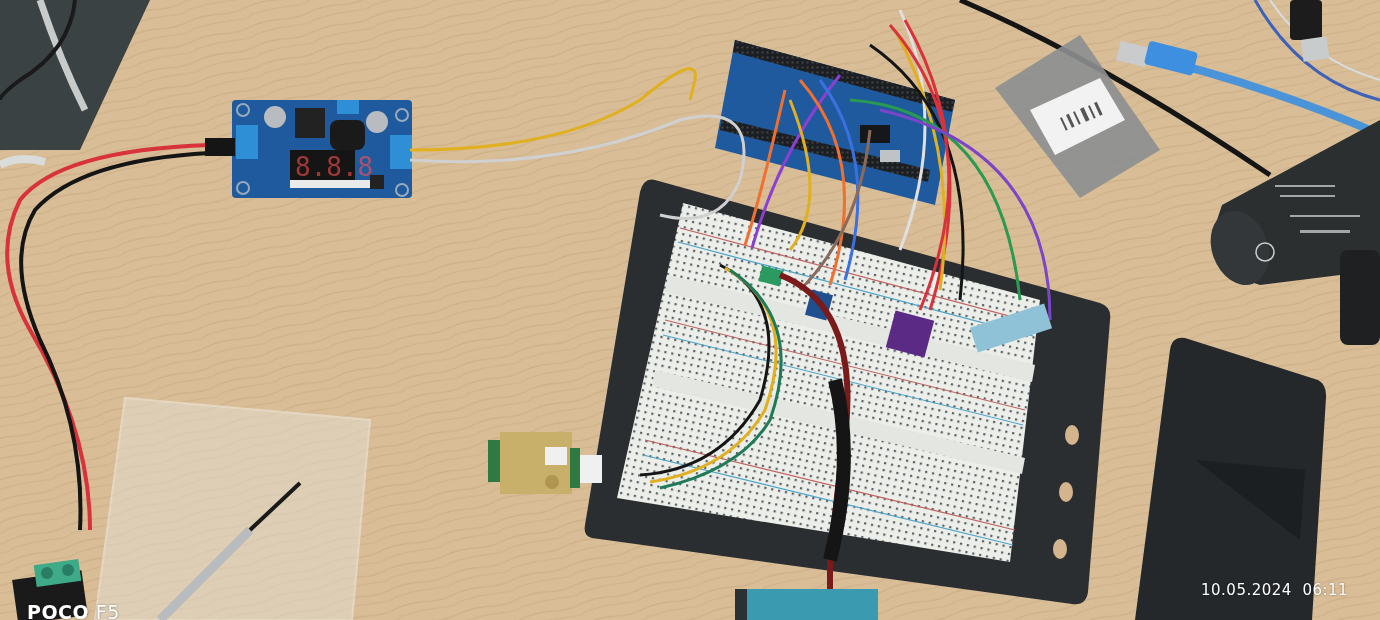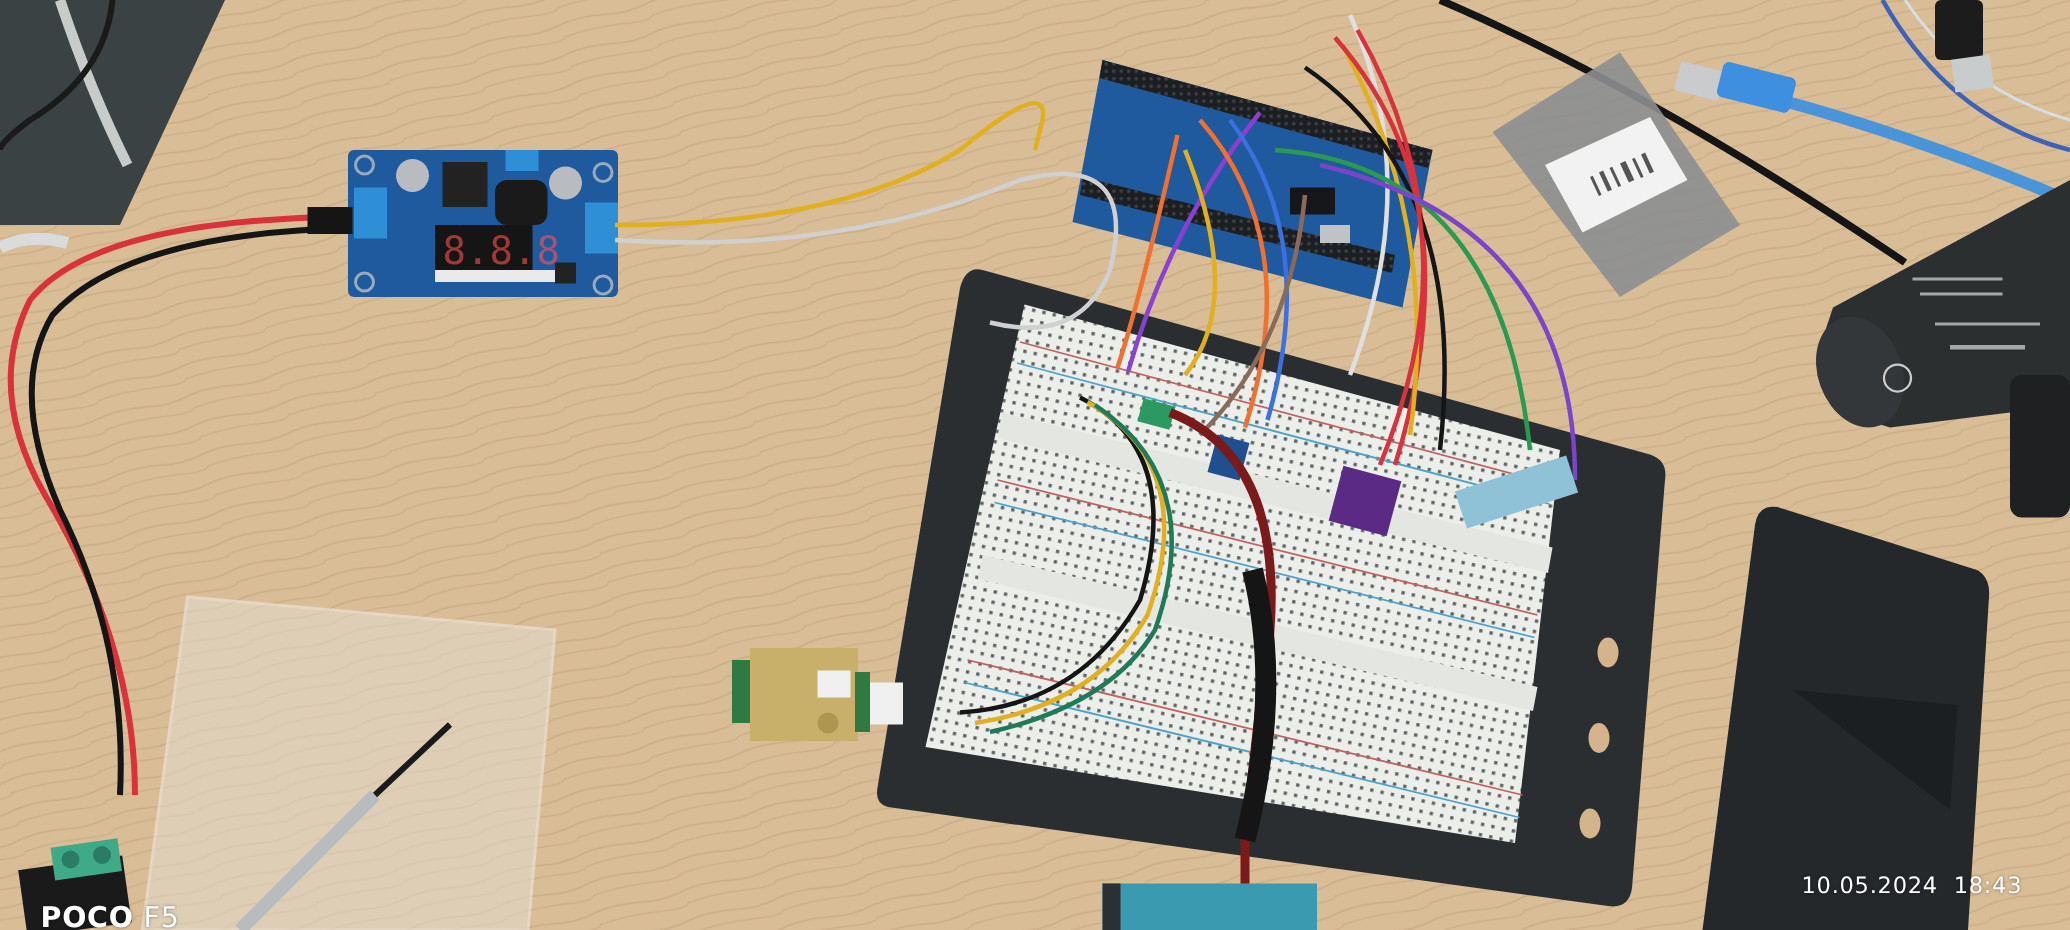--- a/index.html
+++ b/index.html
@@ -202,14 +202,14 @@
     <rect x="735" y="589" width="12" height="31" fill="#2a3033"></rect>
   </g>
 </svg>
 
 <div class="watermark" id="wm-brand">
   <span class="bold">POCO</span>
   <span class="light">F5</span>
 </div>
 <div class="watermark" id="wm-date">
   <span>10.05.2024</span>&nbsp;
-  <span>18:43</span>
+  <span>06:11</span>
 </div>
 
 </body></html>

